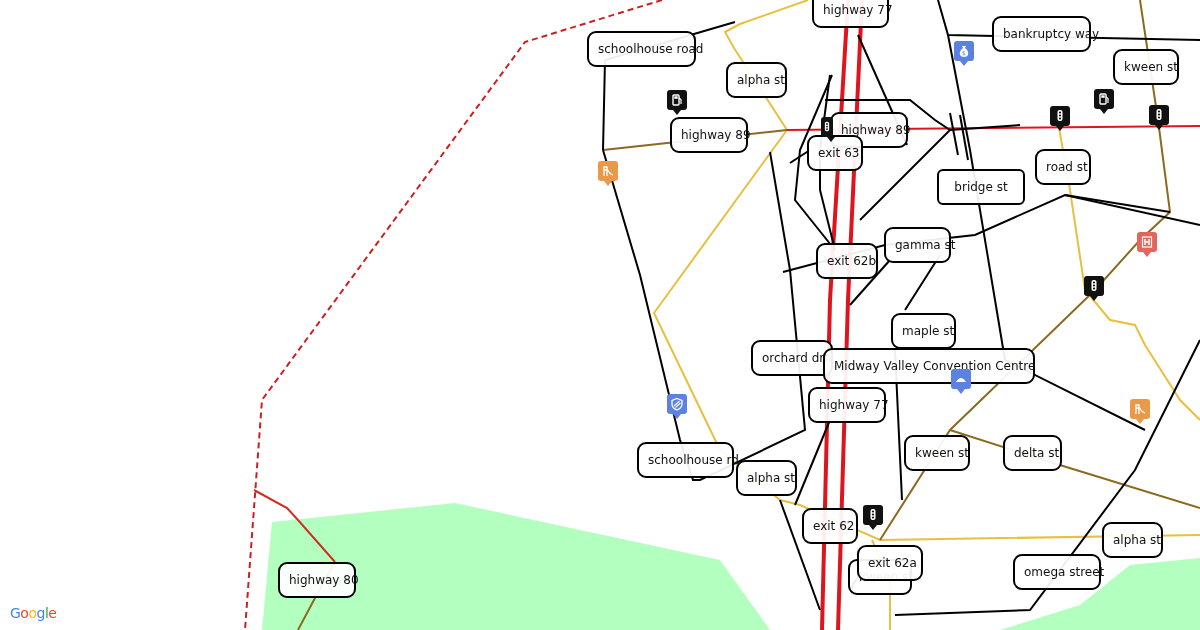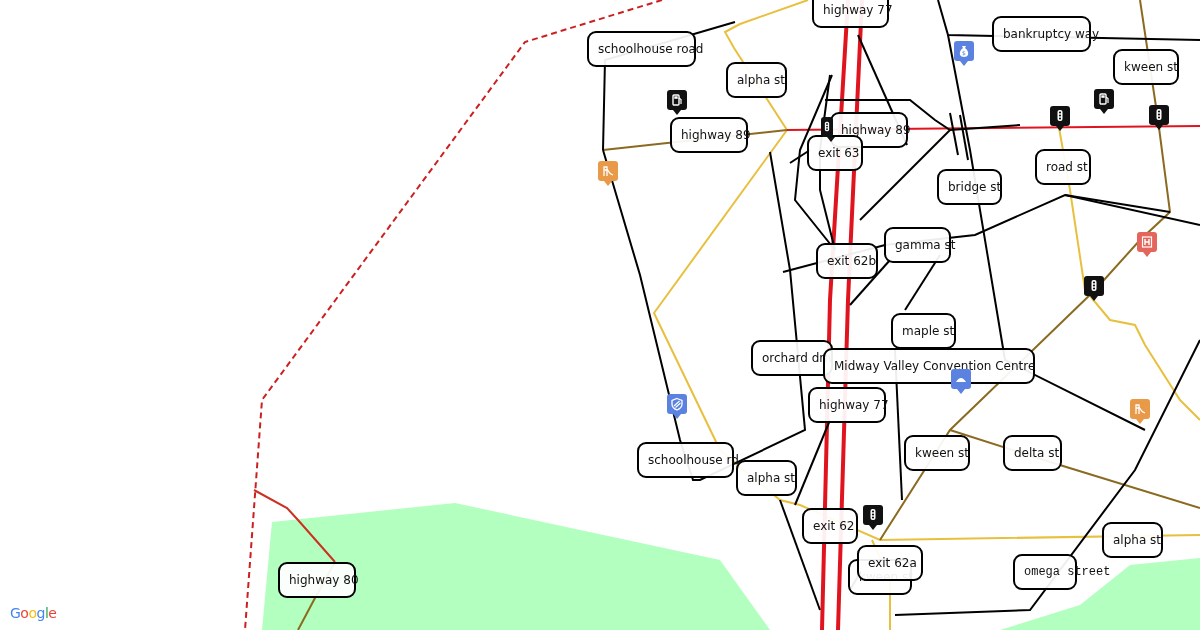--- a/index.html
+++ b/index.html
@@ -70,36 +70,36 @@
 
   <div class="label" style="left:812px;top:-8px;width:77px;">highway 77</div>
   <div class="label" style="left:587px;top:31px;width:109px;">schoolhouse road</div>
   <div class="label" style="left:992px;top:16px;width:99px;">bankruptcy way</div>
   <div class="label" style="left:1113px;top:49px;width:66px;">kween st</div>
   <div class="label" style="left:726px;top:62px;width:61px;">alpha st</div>
   <div class="label" style="left:670px;top:117px;width:78px;">highway 89</div>
   <div class="label" style="left:830px;top:112px;width:78px;">highway 89</div>
   <div class="label" style="left:807px;top:135px;width:56px;">exit 63</div>
   <div class="label" style="left:1035px;top:149px;width:56px;">road st</div>
-  <div class="label" style="left:937px;top:169px;width:65px;">bridge st</div>
+  <div class="label" style="left:937px;top:169px;width:88px;border-radius:6px;">bridge st</div>
   <div class="label" style="left:884px;top:227px;width:67px;">gamma st</div>
   <div class="label" style="left:816px;top:243px;width:62px;">exit 62b</div>
   <div class="label" style="left:863px;top:313px;width:65px;margin-left:28px;">maple st</div>
   <div class="label" style="left:751px;top:340px;width:82px;overflow:hidden;text-align:left;">orchard drive</div>
   <div class="label" style="left:823px;top:348px;width:212px;">Midway Valley Convention Centre</div>
   <div class="label" style="left:808px;top:387px;width:78px;">highway 77</div>
   <div class="label" style="left:904px;top:435px;width:66px;">kween st</div>
   <div class="label" style="left:1003px;top:435px;width:59px;">delta st</div>
   <div class="label" style="left:637px;top:442px;width:97px;">schoolhouse rd</div>
   <div class="label" style="left:736px;top:460px;width:61px;">alpha st</div>
   <div class="label" style="left:802px;top:508px;width:56px;text-align:right;">exit 62</div>
   <div class="label" style="left:1102px;top:522px;width:61px;">alpha st</div>
   <div class="label" style="left:848px;top:559px;width:64px;text-align:right;">kween st</div>
   <div class="label" style="left:811px;top:545px;width:66px;margin-left:46px;">exit 62a</div>
-  <div class="label" style="left:1013px;top:554px;width:64px;font-family:Liberation Mono, monospace;">omega street</div>
+  <div class="label" style="left:1013px;top:554px;width:88px;">omega street</div>
   <div class="label" style="left:278px;top:562px;width:78px;">highway 80</div>
 
   <div class="marker m-black" style="left:667px;top:90px;">
     <svg viewBox="0 0 14 14">
         <rect x="3" y="2" width="6" height="10" rx="1" fill="none" stroke="#fff" stroke-width="1.4"></rect>
         <rect x="4.3" y="3.3" width="3.4" height="2.5" fill="#fff"></rect>
         <path d="M9 5 L11 6.5 V11" fill="none" stroke="#fff" stroke-width="1.2"></path>
       </svg>
   </div>
   <div class="marker m-black" style="left:1094px;top:89px;">

